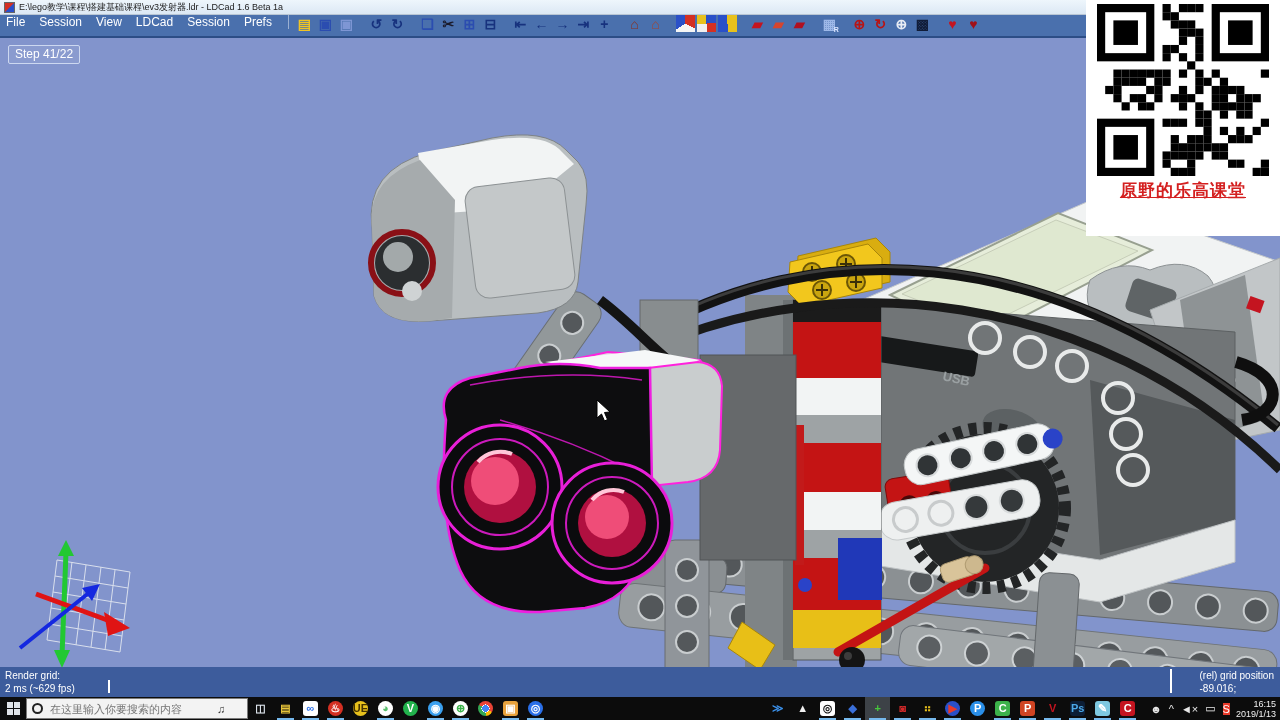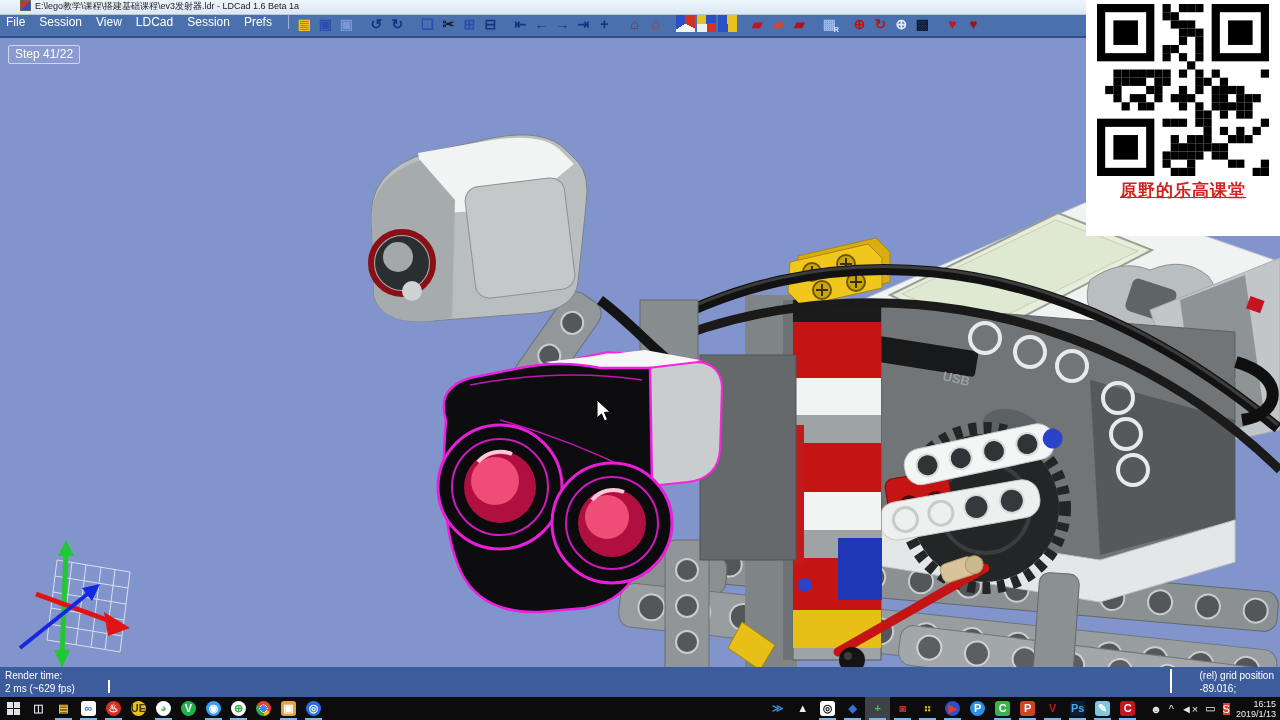--- a/index.html
+++ b/index.html
@@ -1,21 +1,21 @@
 <!DOCTYPE html>
 <html style="--titlebar_bg: #dce8f4; --titlebar_fg: #222222; --menubar_bg: #4a70ad; --menubar_fg: #ffffff; --viewport_bg: #8294cc; --status_bg: #3d5c9c; --status_fg: #ffffff; --taskbar_bg: #0c0c0c;"><head>
 <meta charset="utf-8">
 <style>
   html,body{margin:0;padding:0;}
   body{width:1280px;height:720px;position:relative;overflow:hidden;
        font-family:"Liberation Sans",sans-serif;background:#000;}
   
   .titlebar{position:absolute;top:0;left:0;width:1280px;height:15px;
     background:linear-gradient(#eef6fc,var(--titlebar_bg));border-bottom:1px solid #b9c6d4;
-    display:flex;align-items:flex-start;gap:4px;padding-left:20px;box-sizing:border-box;}
+    display:flex;align-items:center;gap:4px;padding-left:4px;box-sizing:border-box;}
   .titlebar .appico{width:9px;height:9px;background:linear-gradient(135deg,#d43023 49%,#2a50c8 51%);
     border:1px solid #666;}
   .titlebar .ttext{font-size:9px;color:var(--titlebar_fg);white-space:nowrap;}
   
   .menubar{position:absolute;top:15px;left:0;width:1280px;height:23px;
     background:var(--menubar_bg);border-bottom:2px solid #2c4d86;
     display:flex;align-items:flex-start;padding:0 6px;box-sizing:border-box;}
   .menu{display:flex;gap:14px;margin-right:10px;}
   .menu span{color:var(--menubar_fg);font-size:12px;cursor:default;}
   .vsep{width:1px;height:14px;background:rgba(255,255,255,.45);margin:0 6px;}
@@ -619,40 +619,45 @@
       <rect x="16" y="2" width="3" height="3" fill="#000"></rect>
       <rect x="0" y="14" width="7" height="7" fill="#000"></rect>
       <rect x="1" y="15" width="5" height="5" fill="#fff"></rect>
       <rect x="2" y="16" width="3" height="3" fill="#000"></rect>
     </svg>
   <div class="qrcap">原野的乐高课堂</div>
 </div>
 
 <div class="statusbar">
   <div class="st-left">
-    <div>Render time:</div>
+    <div>Render grid:</div>
     <div>2 ms (~629 fps)</div>
   </div>
   <div class="st-caret"></div>
   <div class="st-rbar"></div>
   <div class="st-right">
     <div>(rel) grid position</div>
     <div>-89.016;</div>
   </div>
 </div>
 
 <div class="taskbar">
   <div class="startbtn">
     <div class="winlogo">
         <i></i>
         <i></i>
         <i></i>
         <i></i>
       </div>
   </div>
+  <div class="searchbox">
+    <span class="cortana"></span>
+    <input placeholder="在这里输入你要搜索的内容" style="">
+    <span class="micico">♫</span>
+  </div>
   <div class="apps">
 
       <div class="app">
         <span class="ic" style="color: rgb(223, 230, 238);">◫</span>
       </div>
 
       <div class="app open">
         <span class="ic" style="color: rgb(232, 197, 58);">▤</span>
       </div>
 

